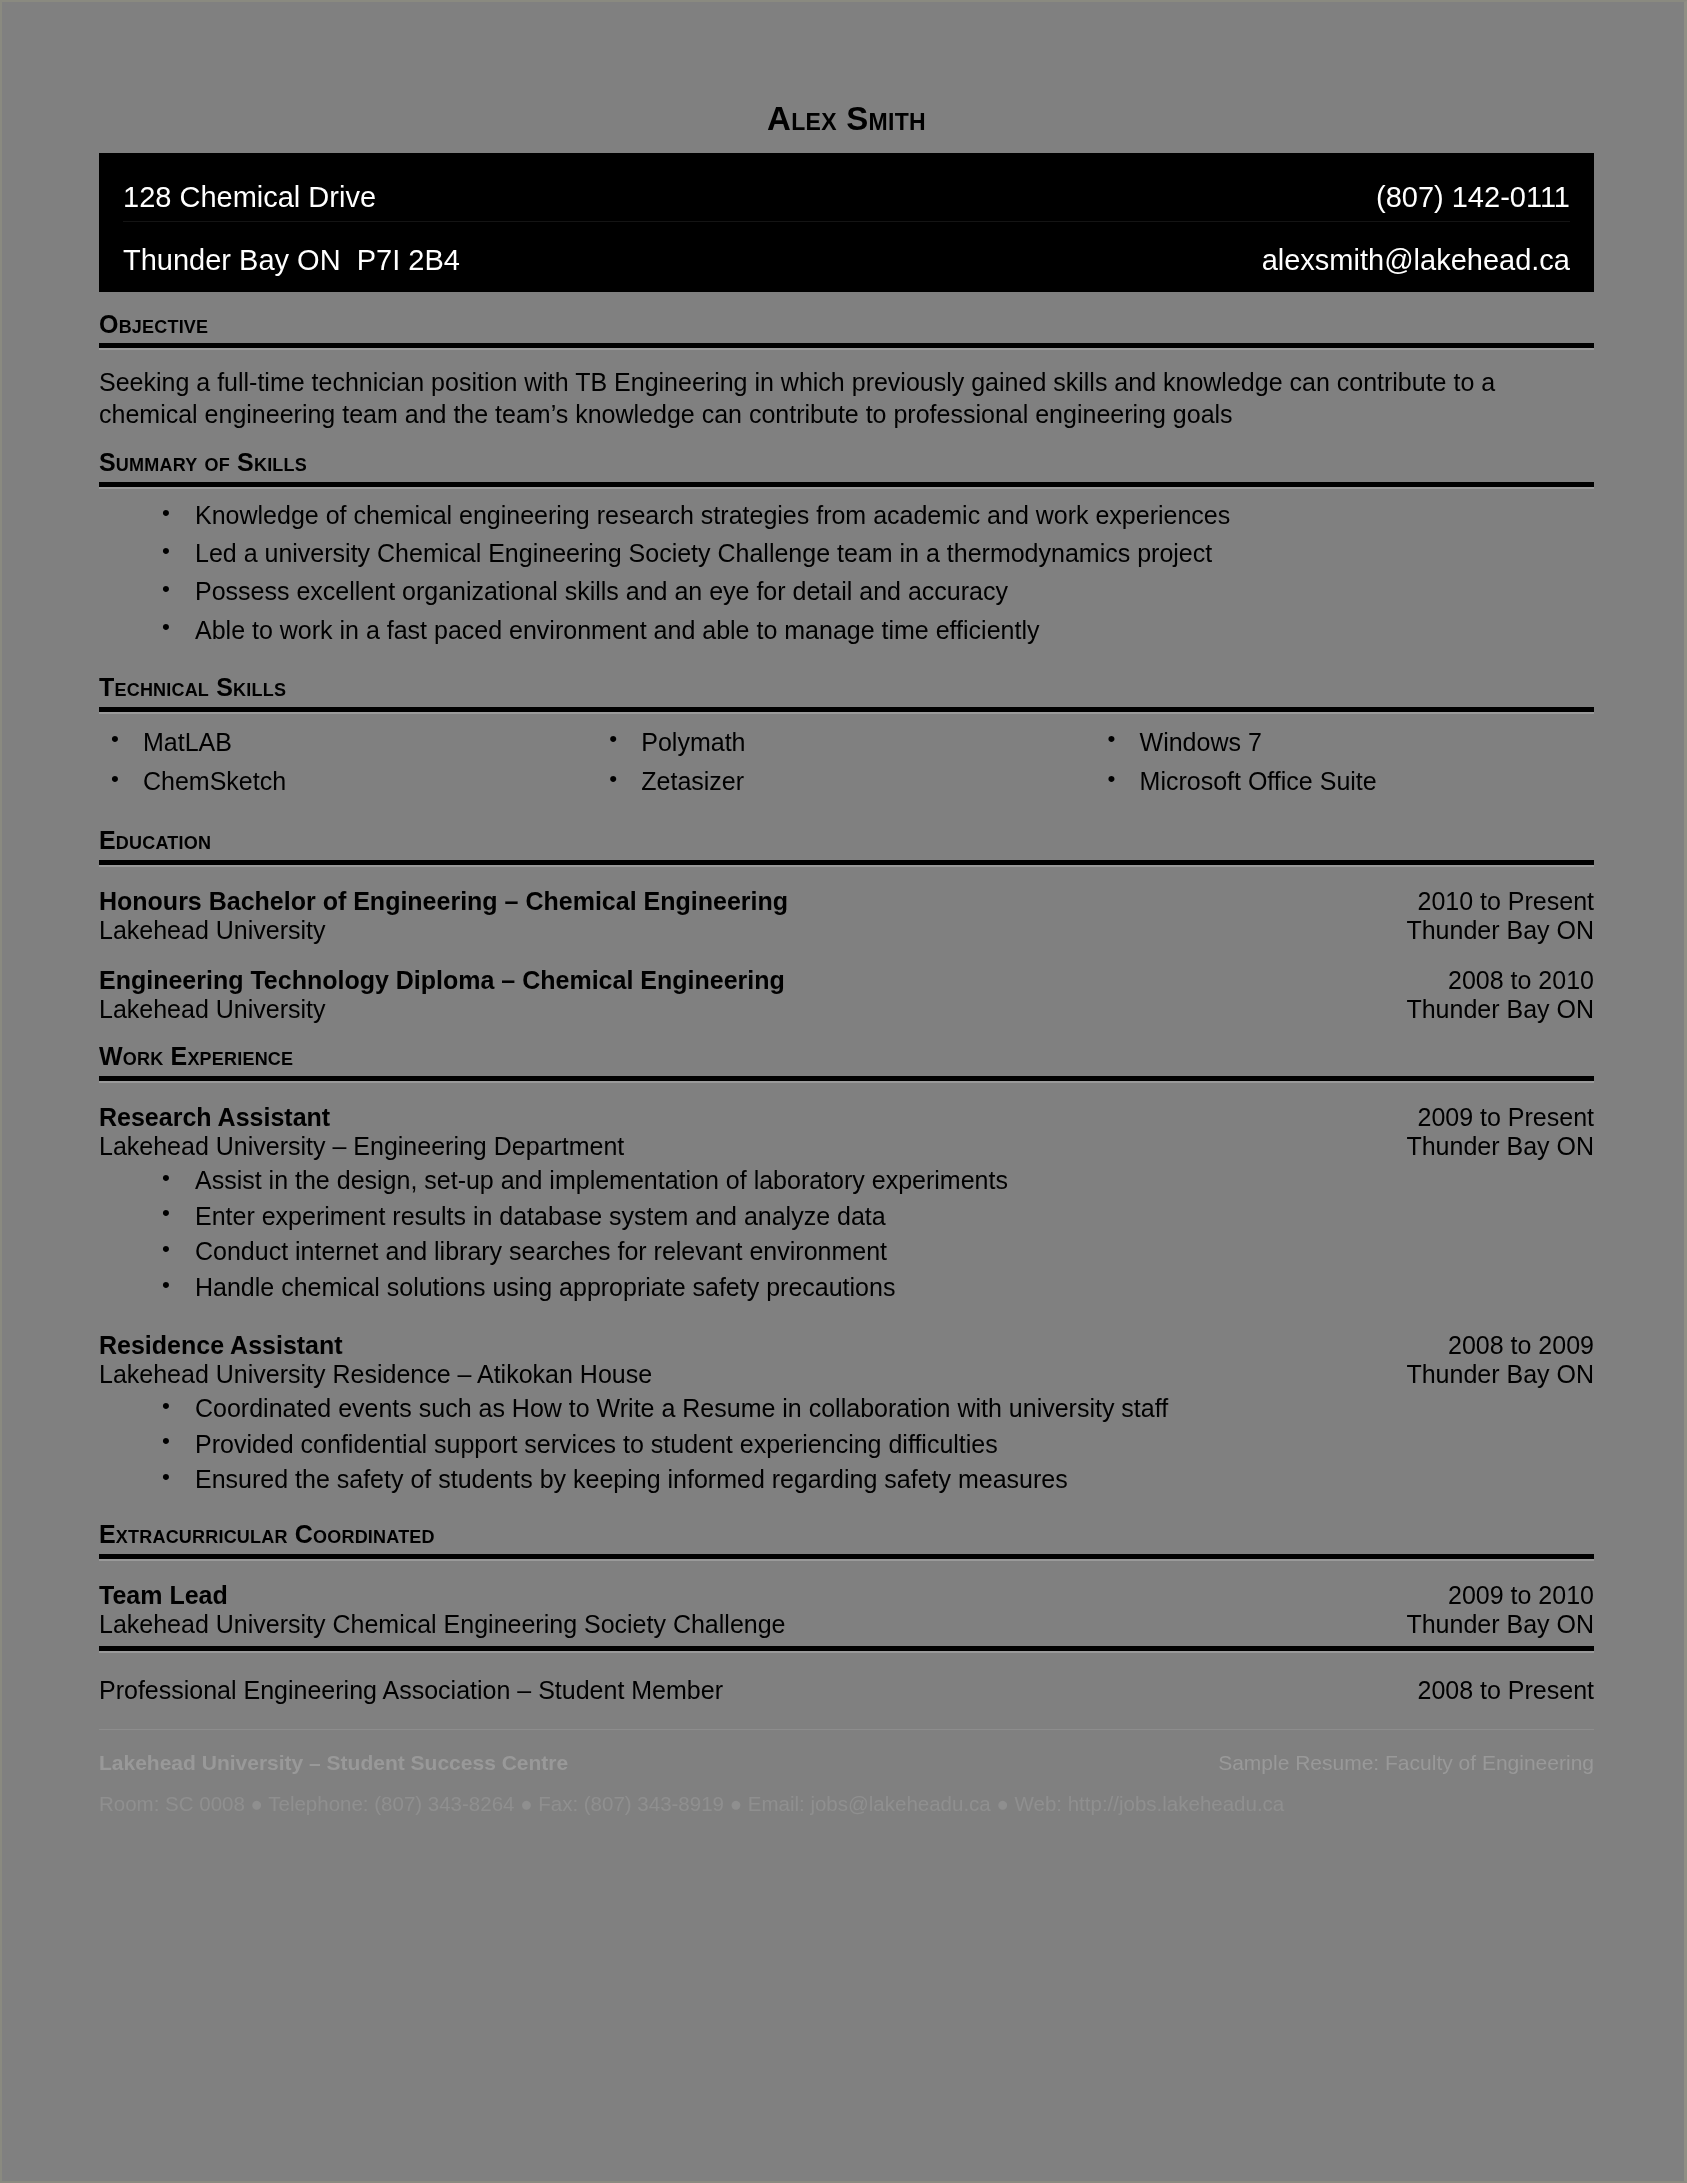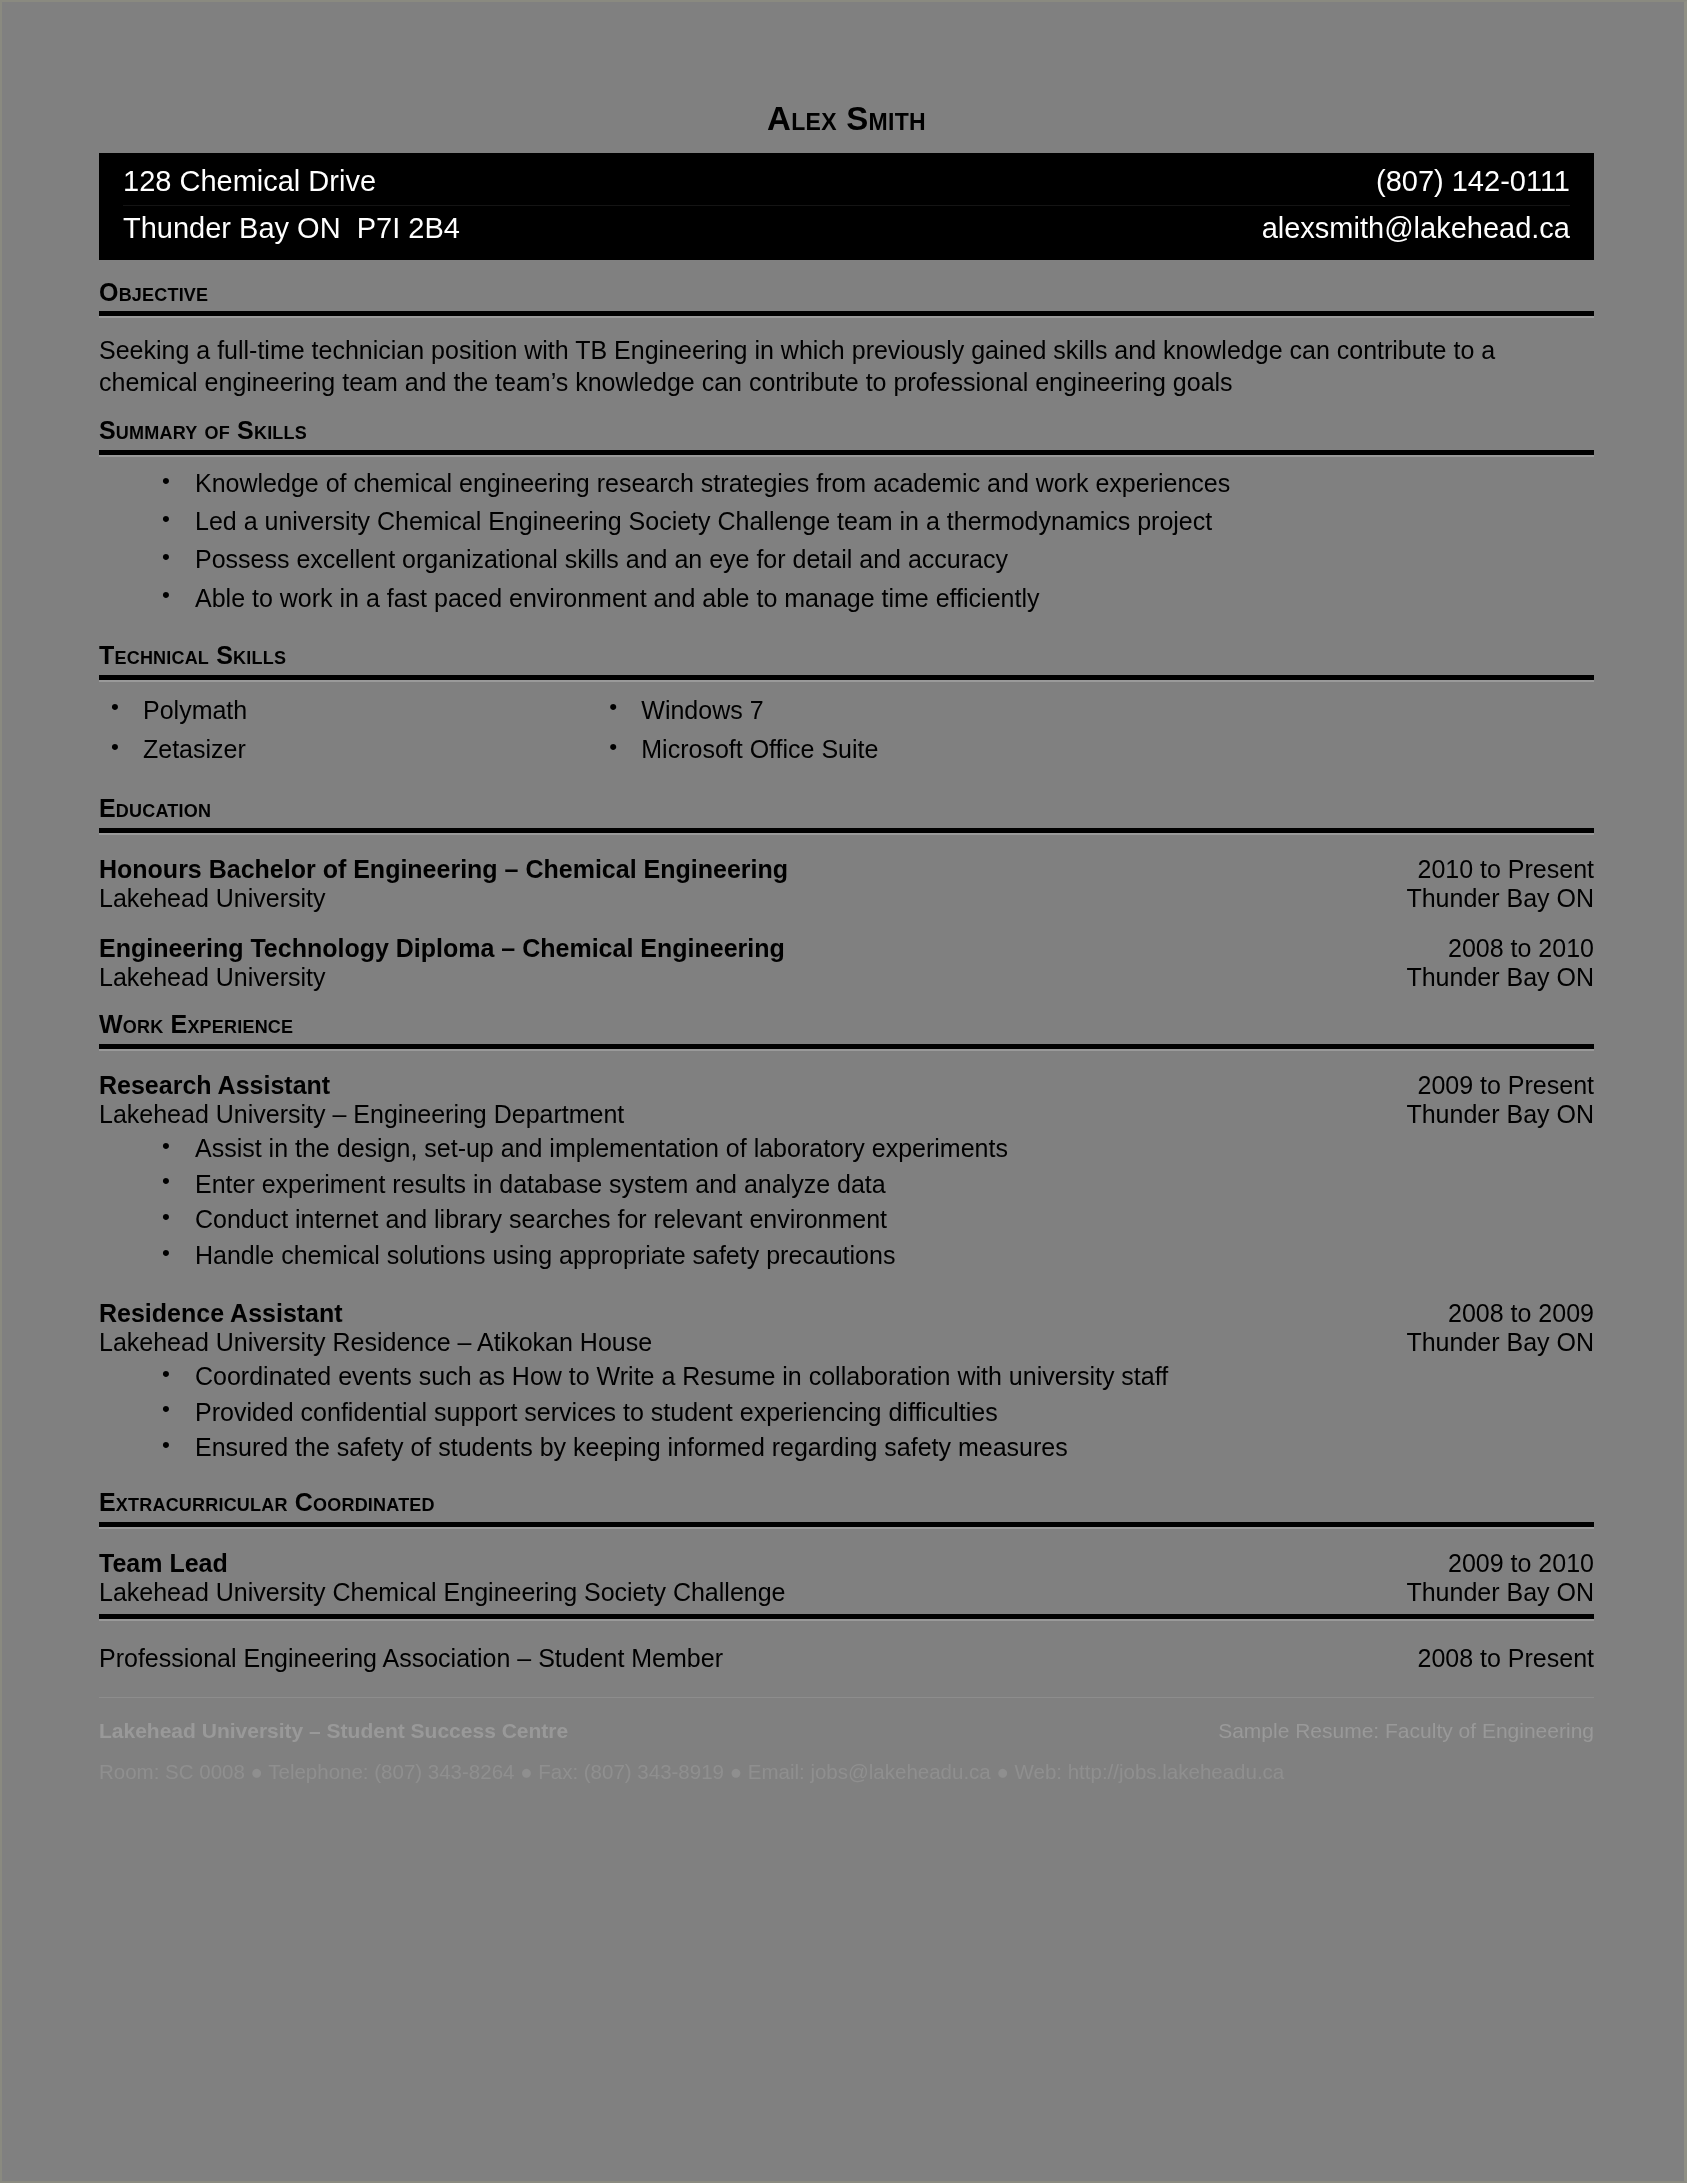--- a/index.html
+++ b/index.html
@@ -54,20 +54,21 @@
     padding: 8px 24px 10.6px 24px;
     box-sizing: border-box;
   }
   .contact-row {
     display: flex;
     justify-content: space-between;
     align-items: center;
     font-size: 29px;
     line-height: 1.42;
     white-space: pre;
+    margin-top: 16px;
   }
   .contact-row.first { border-bottom: 0.7px solid #141414; padding-bottom: 2.6px; }
   .contact-row.second { padding-top: 2.6px; }
 
   
   .section-head {
     font-size: 25px;
     font-weight: 700;
     font-variant: small-caps;
     letter-spacing: 0.2px;
@@ -222,20 +223,26 @@
         <li>Led a university Chemical Engineering Society Challenge team in a thermodynamics project</li>
         <li>Possess excellent organizational skills and an eye for detail and accuracy</li>
         <li>Able to work in a fast paced environment and able to manage time efficiently</li>
       </ul>
     </div>
 
     <div>
       <div class="section-head">Technical Skills</div>
       <div class="rule"></div>
       <div class="skills-cols">
+        <div class="skills-col c1">
+          <ul>
+            <li>MatLAB</li>
+            <li>ChemSketch</li>
+          </ul>
+        </div>
         <div class="skills-col">
           <ul>
             <li>Polymath</li>
             <li>Zetasizer</li>
           </ul>
         </div>
         <div class="skills-col">
           <ul>
             <li>Windows 7</li>
             <li>Microsoft Office Suite</li>

